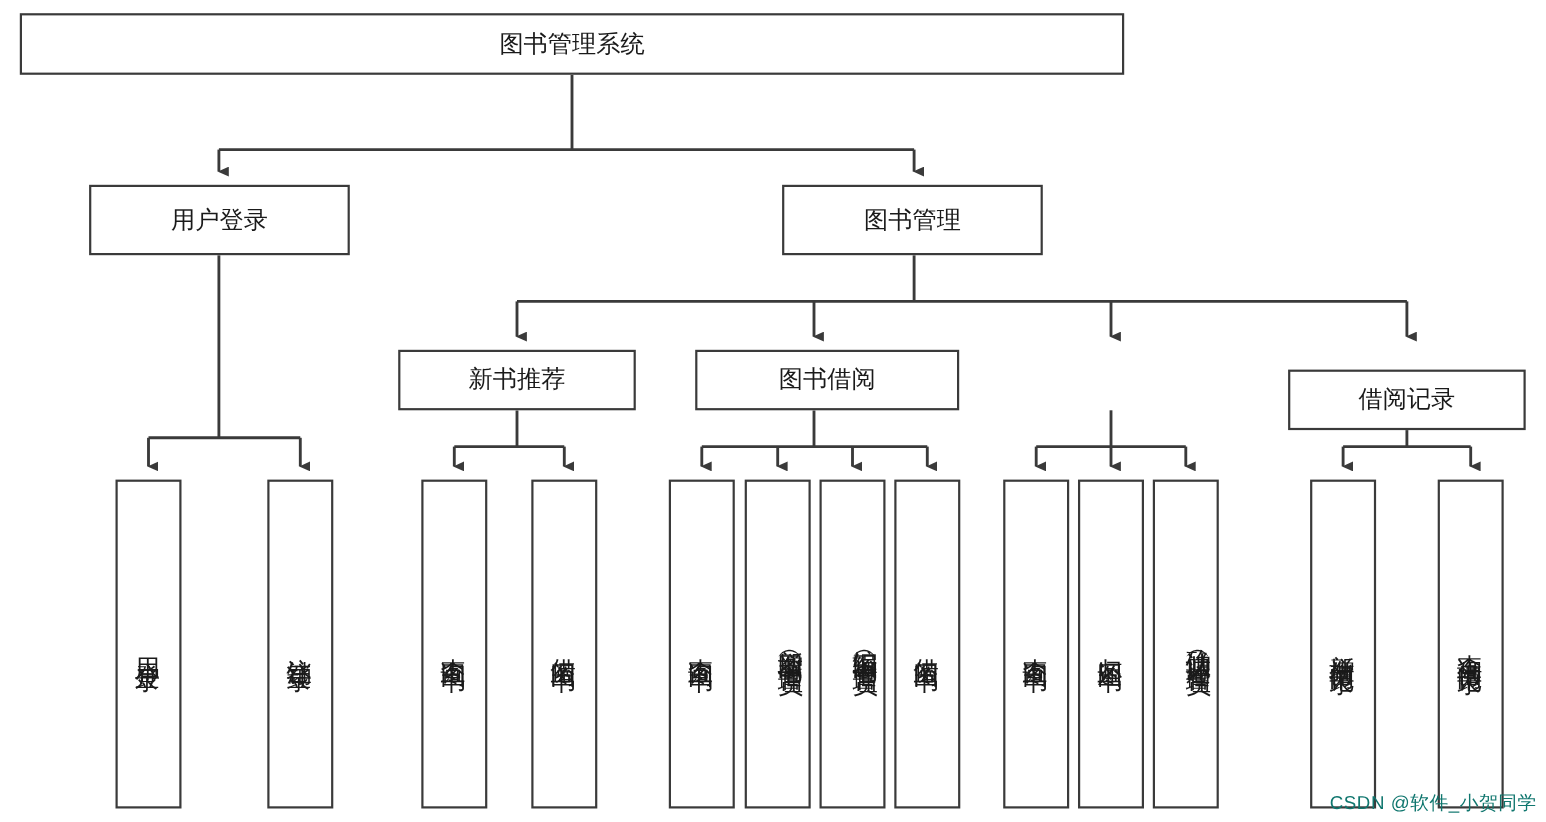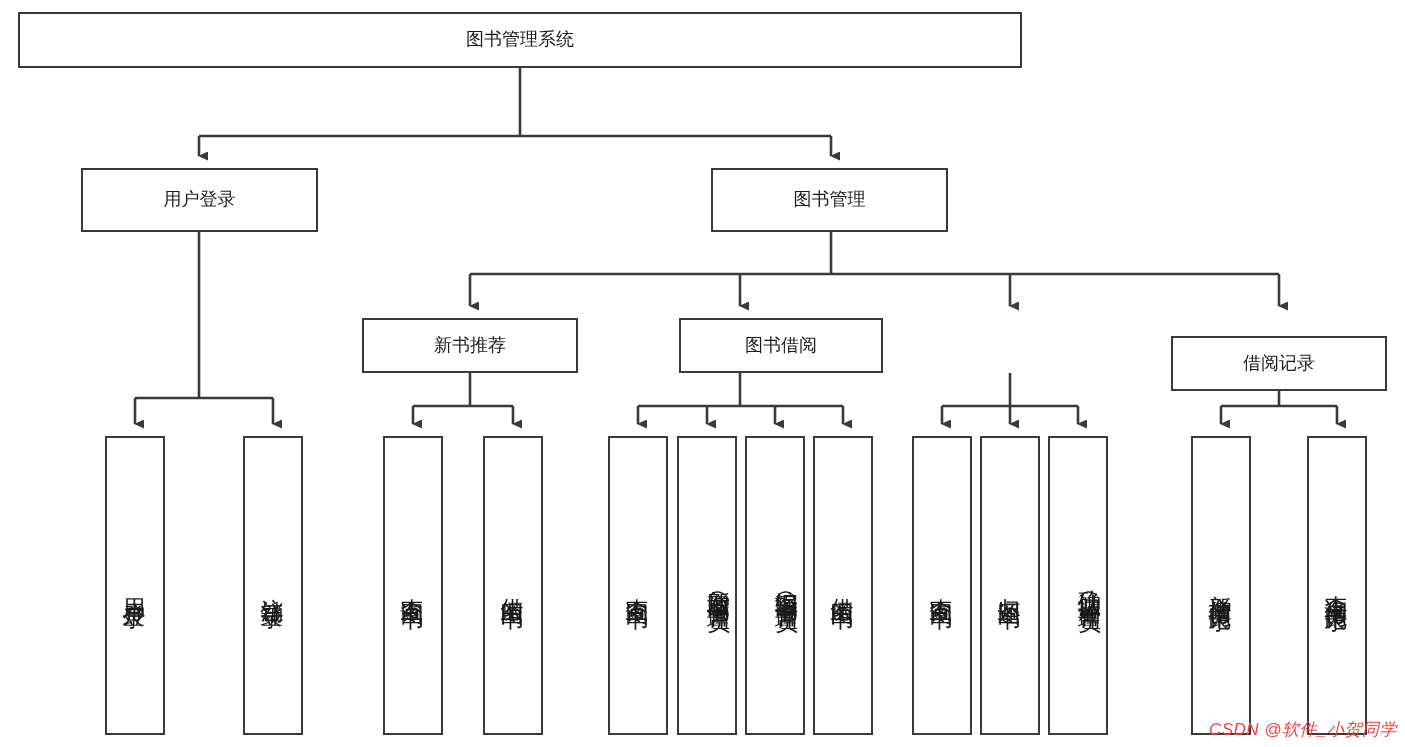--- a/index.html
+++ b/index.html
@@ -29,21 +29,21 @@
     position: absolute;
     box-sizing: border-box;
     border: 2px solid #3a3a3a;
     background: #ffffff;
     display: flex;
     align-items: center;
     justify-content: center;
     color: #1a1a1a;
   }
   .node.h {
-    font-size: 18px;
+    font-size: 22px;
     line-height: 1.1;
     white-space: nowrap;
   }
   .node.v {
     writing-mode: vertical-rl;
     text-orientation: upright;
     font-size: 23px;
     letter-spacing: 3px;
     padding: 6px 0;
     align-items: center;
@@ -53,24 +53,23 @@
     align-items: flex-start;
   }
   .node-label {
     display: block;
   }
   .watermark {
     position: absolute;
     right: 8px;
     bottom: 6px;
     font-size: 17px;
-    color: #ef4444;
+    color: #0f766e;
     white-space: nowrap;
     letter-spacing: 0.5px;
-    font-style: italic;
   }
 </style>
 </head>
 <body>
 
 <div id="canvas">
 
   <svg class="connectors" viewBox="0 0 1405 747" xmlns="http://www.w3.org/2000/svg">
     <defs>
       <marker id="arrow" markerWidth="9" markerHeight="10" refX="4.5" refY="9" orient="auto" markerUnits="userSpaceOnUse">
@@ -130,21 +129,21 @@
   </div>
 
   <div class="node h" style="left:362px; top:318px; width:216px; height:55px;">
     <span class="node-label">新书推荐</span>
   </div>
 
   <div class="node h" style="left:711px; top:168px; width:237px; height:64px;">
     <span class="node-label">图书管理</span>
   </div>
 
-  <div class="node h" style="left:632px; top:318px; width:204px; height:55px;margin-left:47px;">
+  <div class="node h" style="left:632px; top:318px; width:240px; height:55px;">
     <span class="node-label">图书借阅</span>
   </div>
 
 
   <div class="node h" style="left:1171px; top:336px; width:216px; height:55px;">
     <span class="node-label">借阅记录</span>
   </div>
 
   <div class="node v" style="left:105px; top:436px; width:60px; height:299px;">
     <span class="node-label">用户登录</span>

